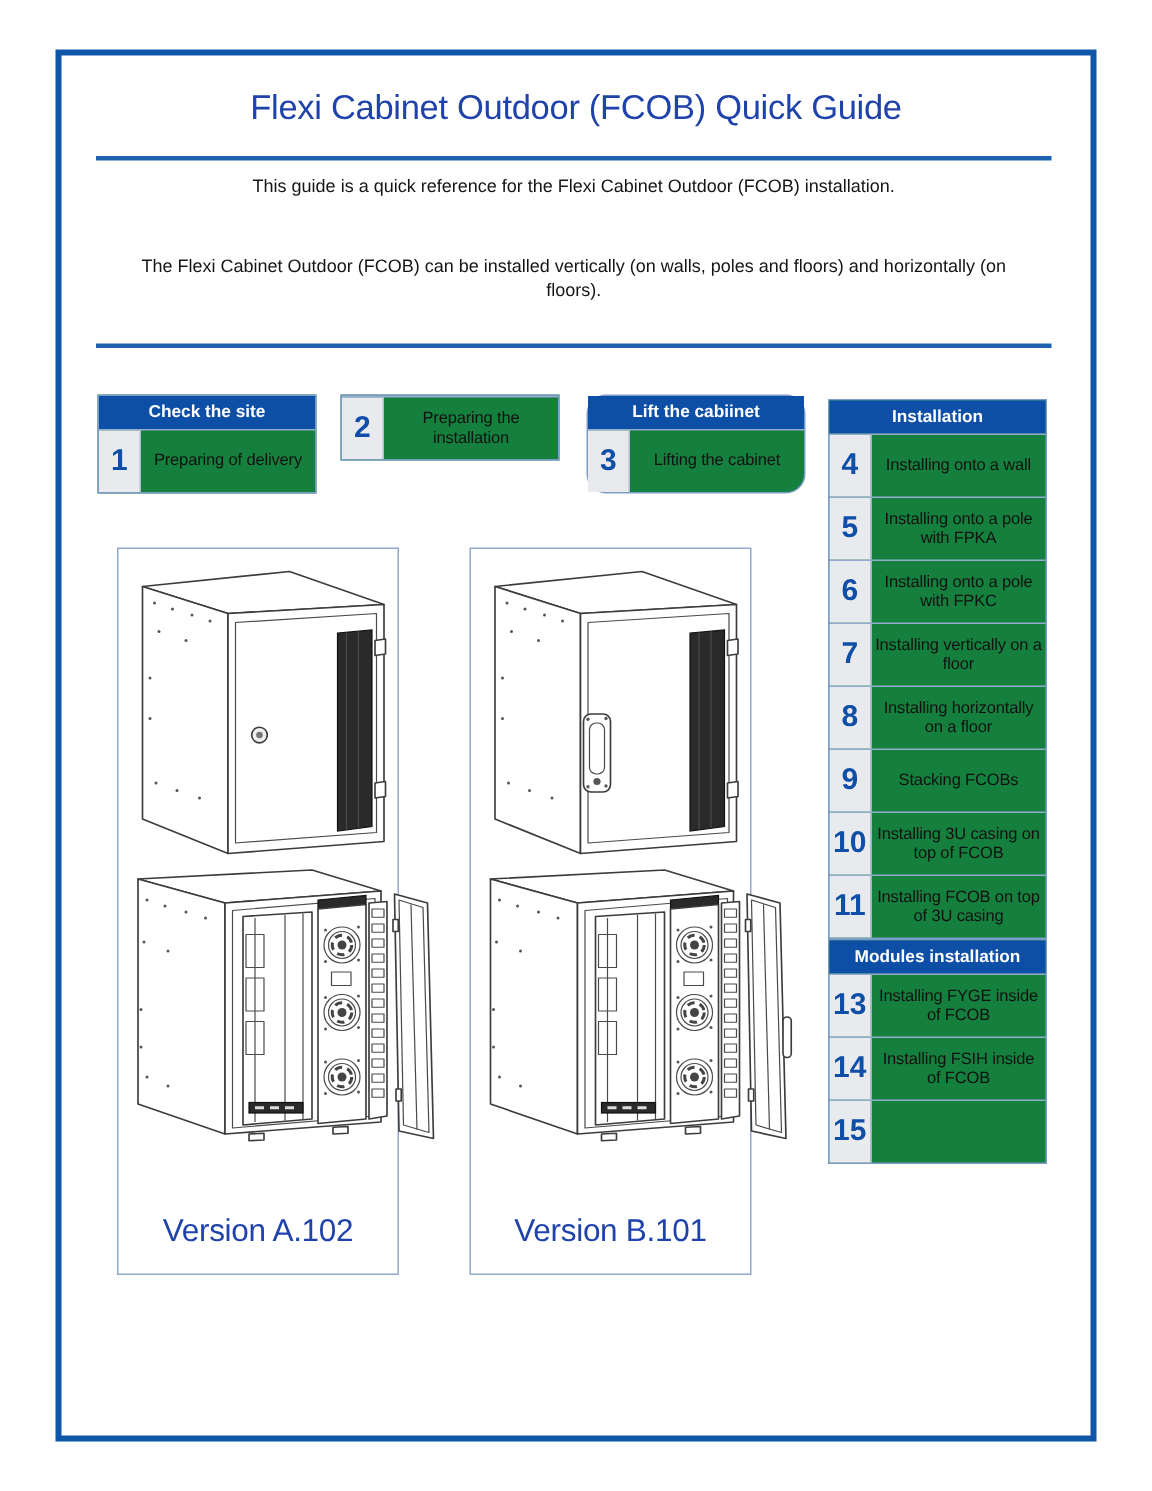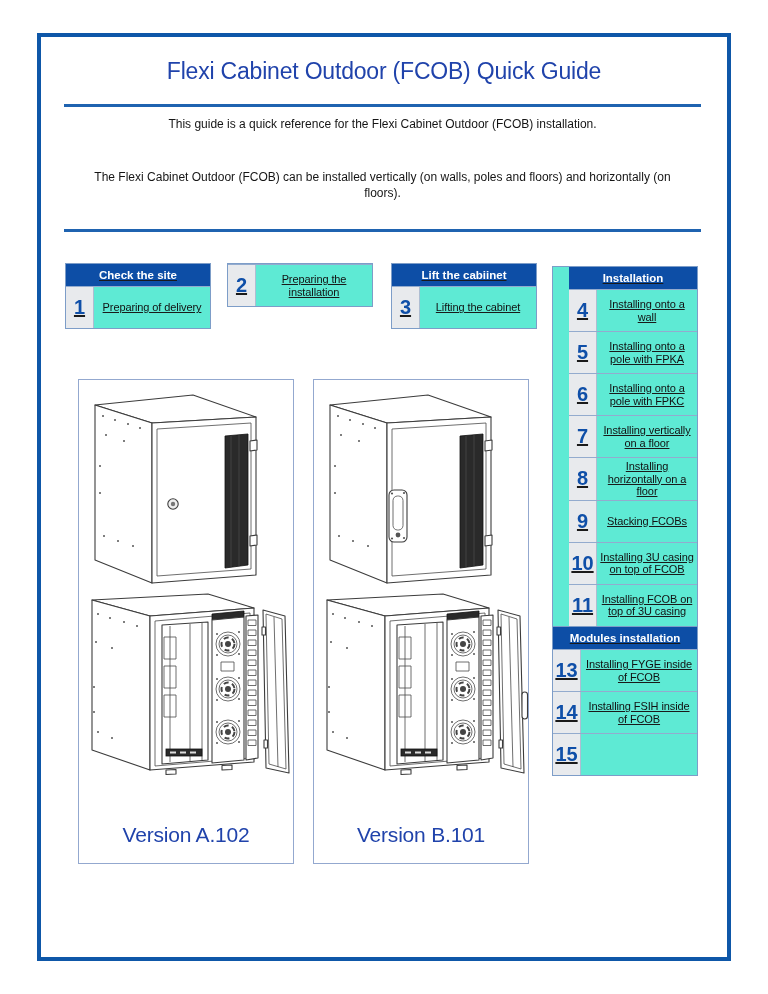--- a/index.html
+++ b/index.html
@@ -16,38 +16,38 @@
   .rule2 { top:229px; }
 
   .intro-p { position:absolute; left:64px; width:637px; text-align:center;
              font-size:12px; line-height:16px; color:#151515; }
   .p1 { top:116px; }
   .p2 { top:153px;margin-top:16px; }
   .p3 { top:190px; }
   .intro-p span { display:block; }
 
   
-  .stable { position:absolute; width:146px; border:1px solid #7d9dc8; background:#5eead4;text-decoration:underline; }
+  .stable { position:absolute; width:146px; border:1px solid #7d9dc8; background:#15803d; }
   .thead { background:#0d4ea6; color:#ffffff; font-weight:bold; font-size:11.5px;
            text-align:center; padding:5px 2px 4px 2px; line-height:13px; }
   .trow { display:flex; border-top:1px solid #93abce; min-height:42px; align-items:stretch; }
   .tnum { width:28px; flex:none; background:#e8eaed; color:#0f4fa8; font-weight:bold;
           font-size:20px; display:flex; align-items:center; justify-content:center;
           border-right:1px solid #aebdd2; }
   .tlabel { flex:1; display:flex; align-items:center; justify-content:center;
             text-align:center; font-size:11px; line-height:12.5px; color:#111;
             padding:2px 2px; letter-spacing:-0.1px; }
   .t-check { left:65px;  top:263px; }
   .t-prep  { left:227px; top:263px; }
-  .t-lift  { left:391px; top:263px; }
-  .t-inst  { left:552px; top:266px;padding-left:16px; }
+  .t-lift  { left:391px; top:263px;border-radius:13px; }
+  .t-inst  { left:552px; top:266px; }
   .t-mod   { left:552px; top:626px; }
 
   
-  .panel { position:absolute; top:379px; width:216px; height:485px;
+  .panel { position:absolute; top:365px; width:188px; height:485px;
            border:1.5px solid #93a8cf; background:#fff; }
   .panel-a { left:78px; }
   .panel-b { left:313px; }
   .cab-closed { position:absolute; left:12px; top:8px; }
   .cab-open   { position:absolute; left:3px;  top:212px; }
   .caption { position:absolute; left:0; bottom:16px; width:100%; text-align:center;
              font-size:21px; font-weight:500; color:#2043ab; letter-spacing:-0.2px; }
 
   svg { display:block; }
   .ln { fill:#ffffff; stroke:#3c3c3c; stroke-width:1.1; stroke-linejoin:round; }

